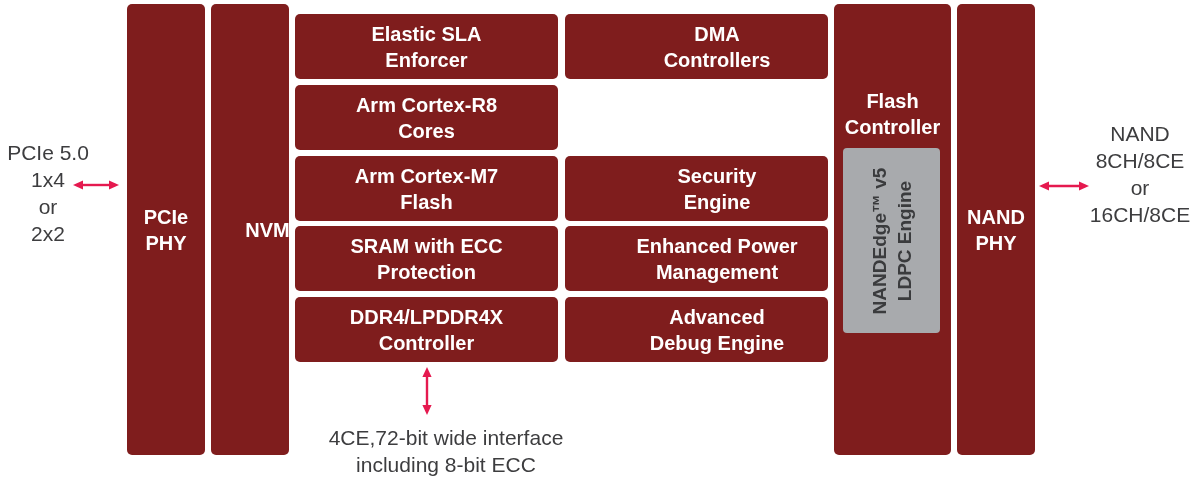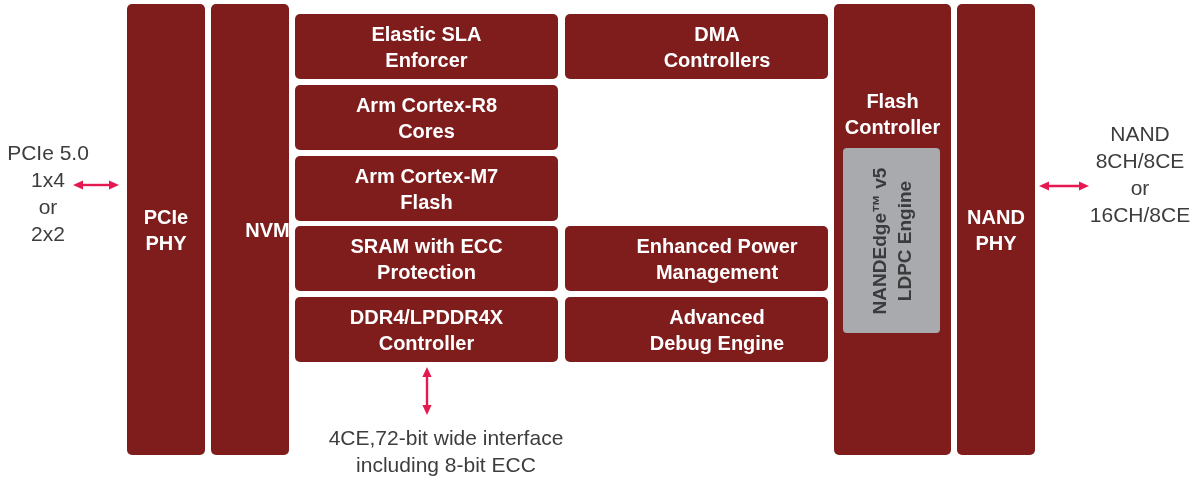--- a/index.html
+++ b/index.html
@@ -134,20 +134,24 @@
   </div>
   <div class="blk col1 r4">
     <span>DDR4/LPDDR4X
 Controller</span>
   </div>
 
   <div class="blk col2 r0">
     <span>DMA
 Controllers</span>
   </div>
+  <div class="blk col2 r2">
+    <span>Security
+Engine</span>
+  </div>
   <div class="blk col2 r4">
     <span>Advanced
 Debug Engine</span>
   </div>
   <div class="blk col2 r3">
     <span>Enhanced Power
 Management</span>
   </div>
 
   <div class="blk tall flash">

